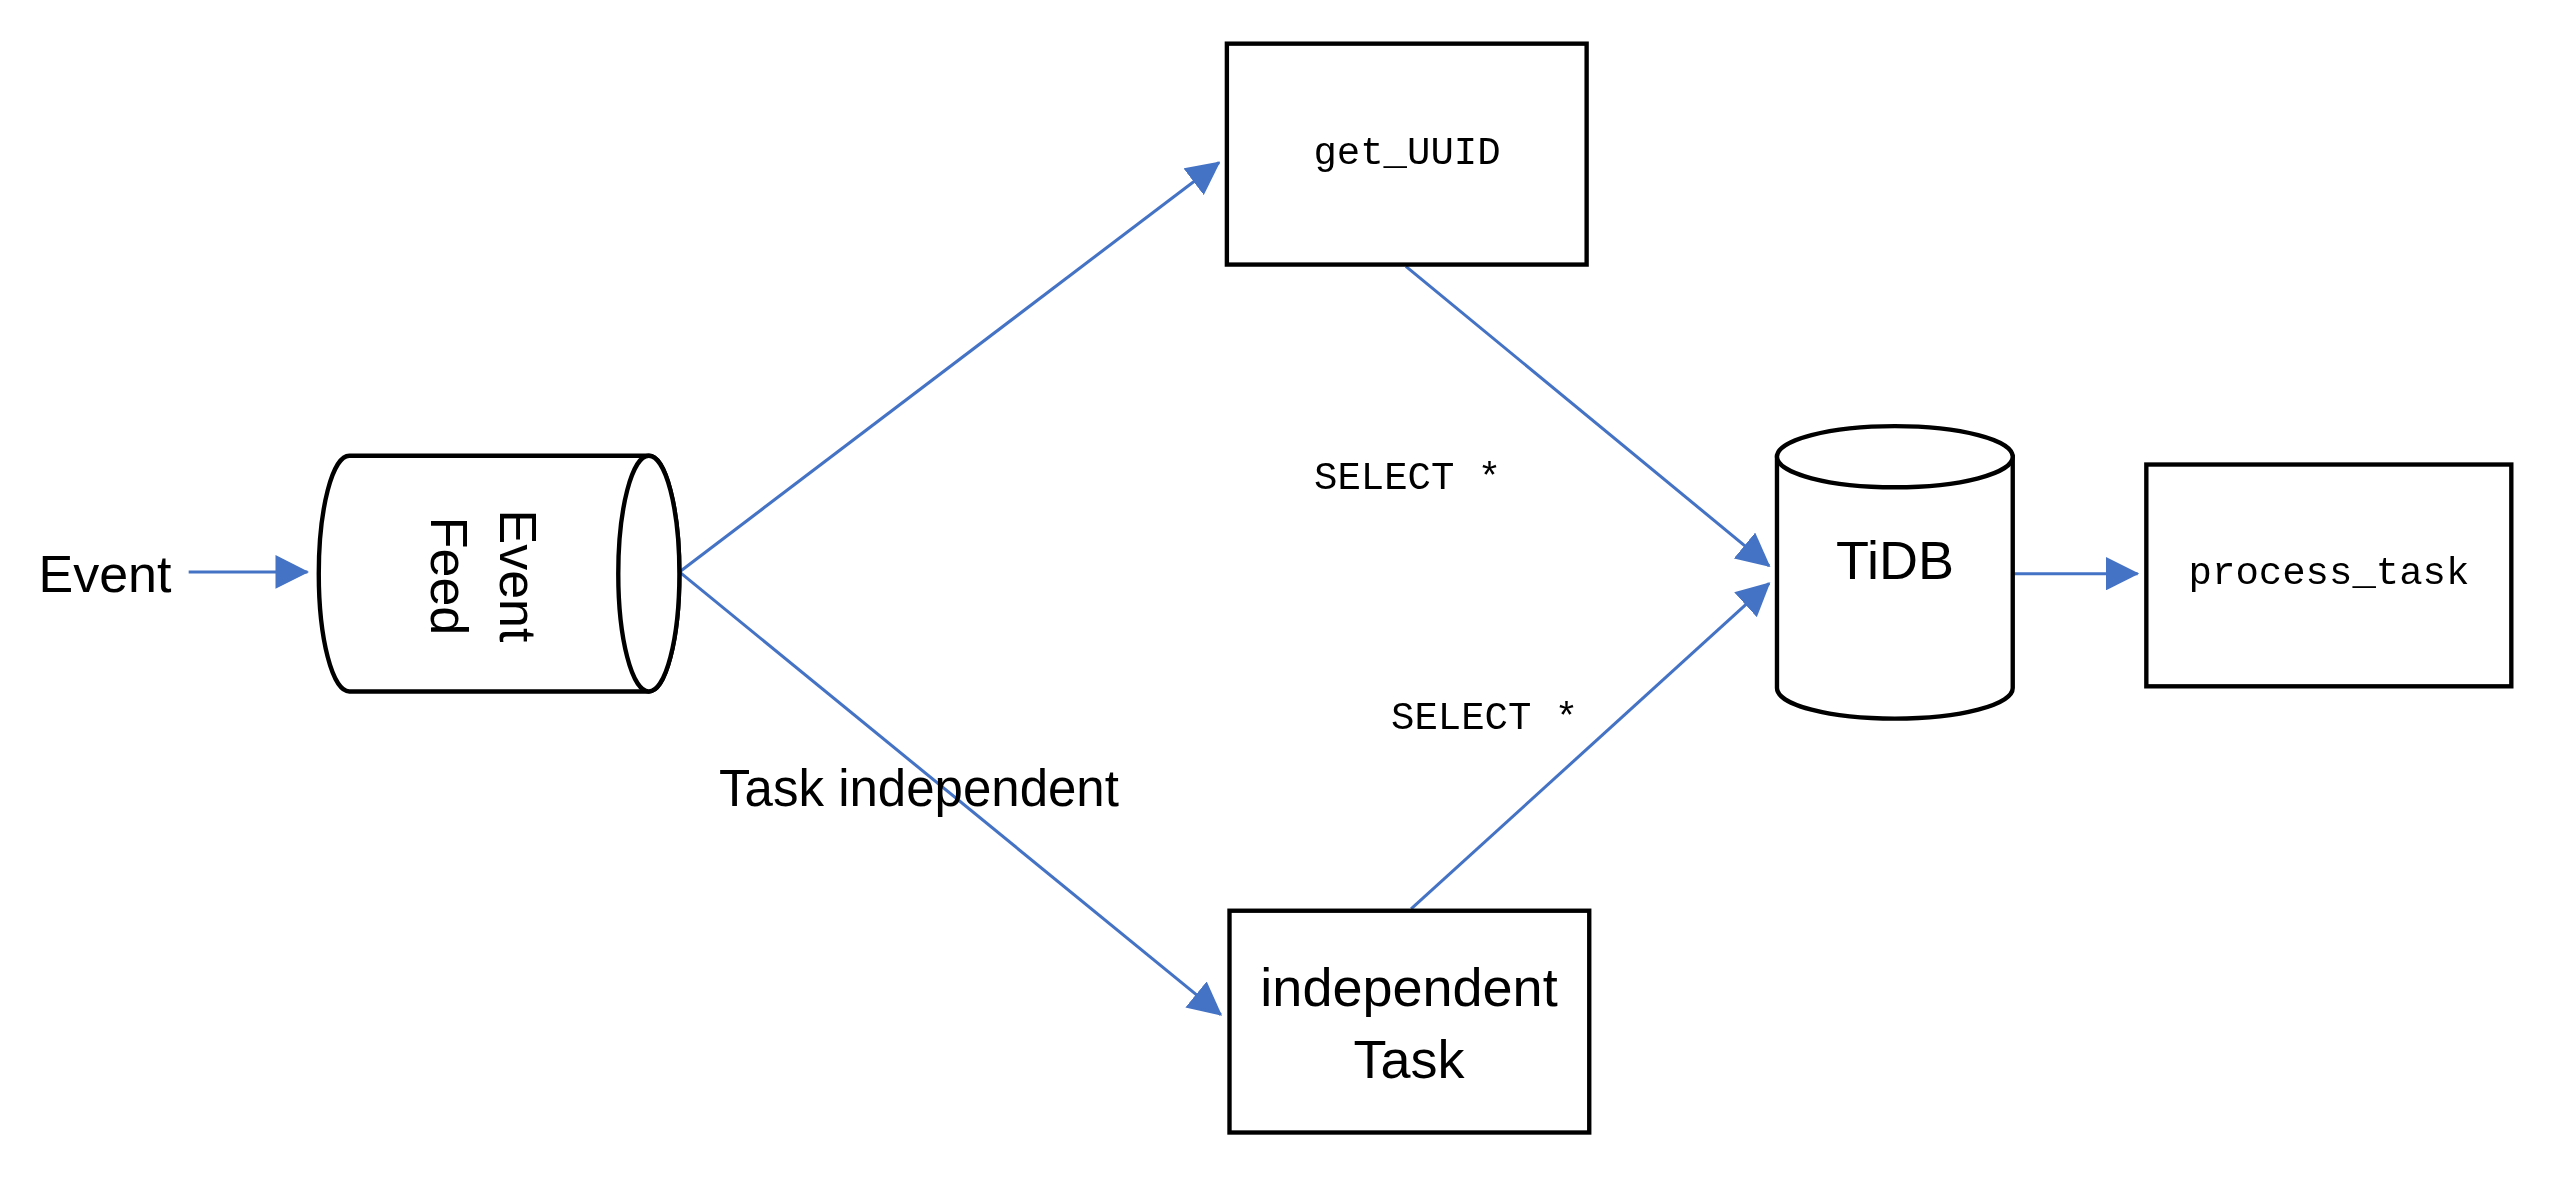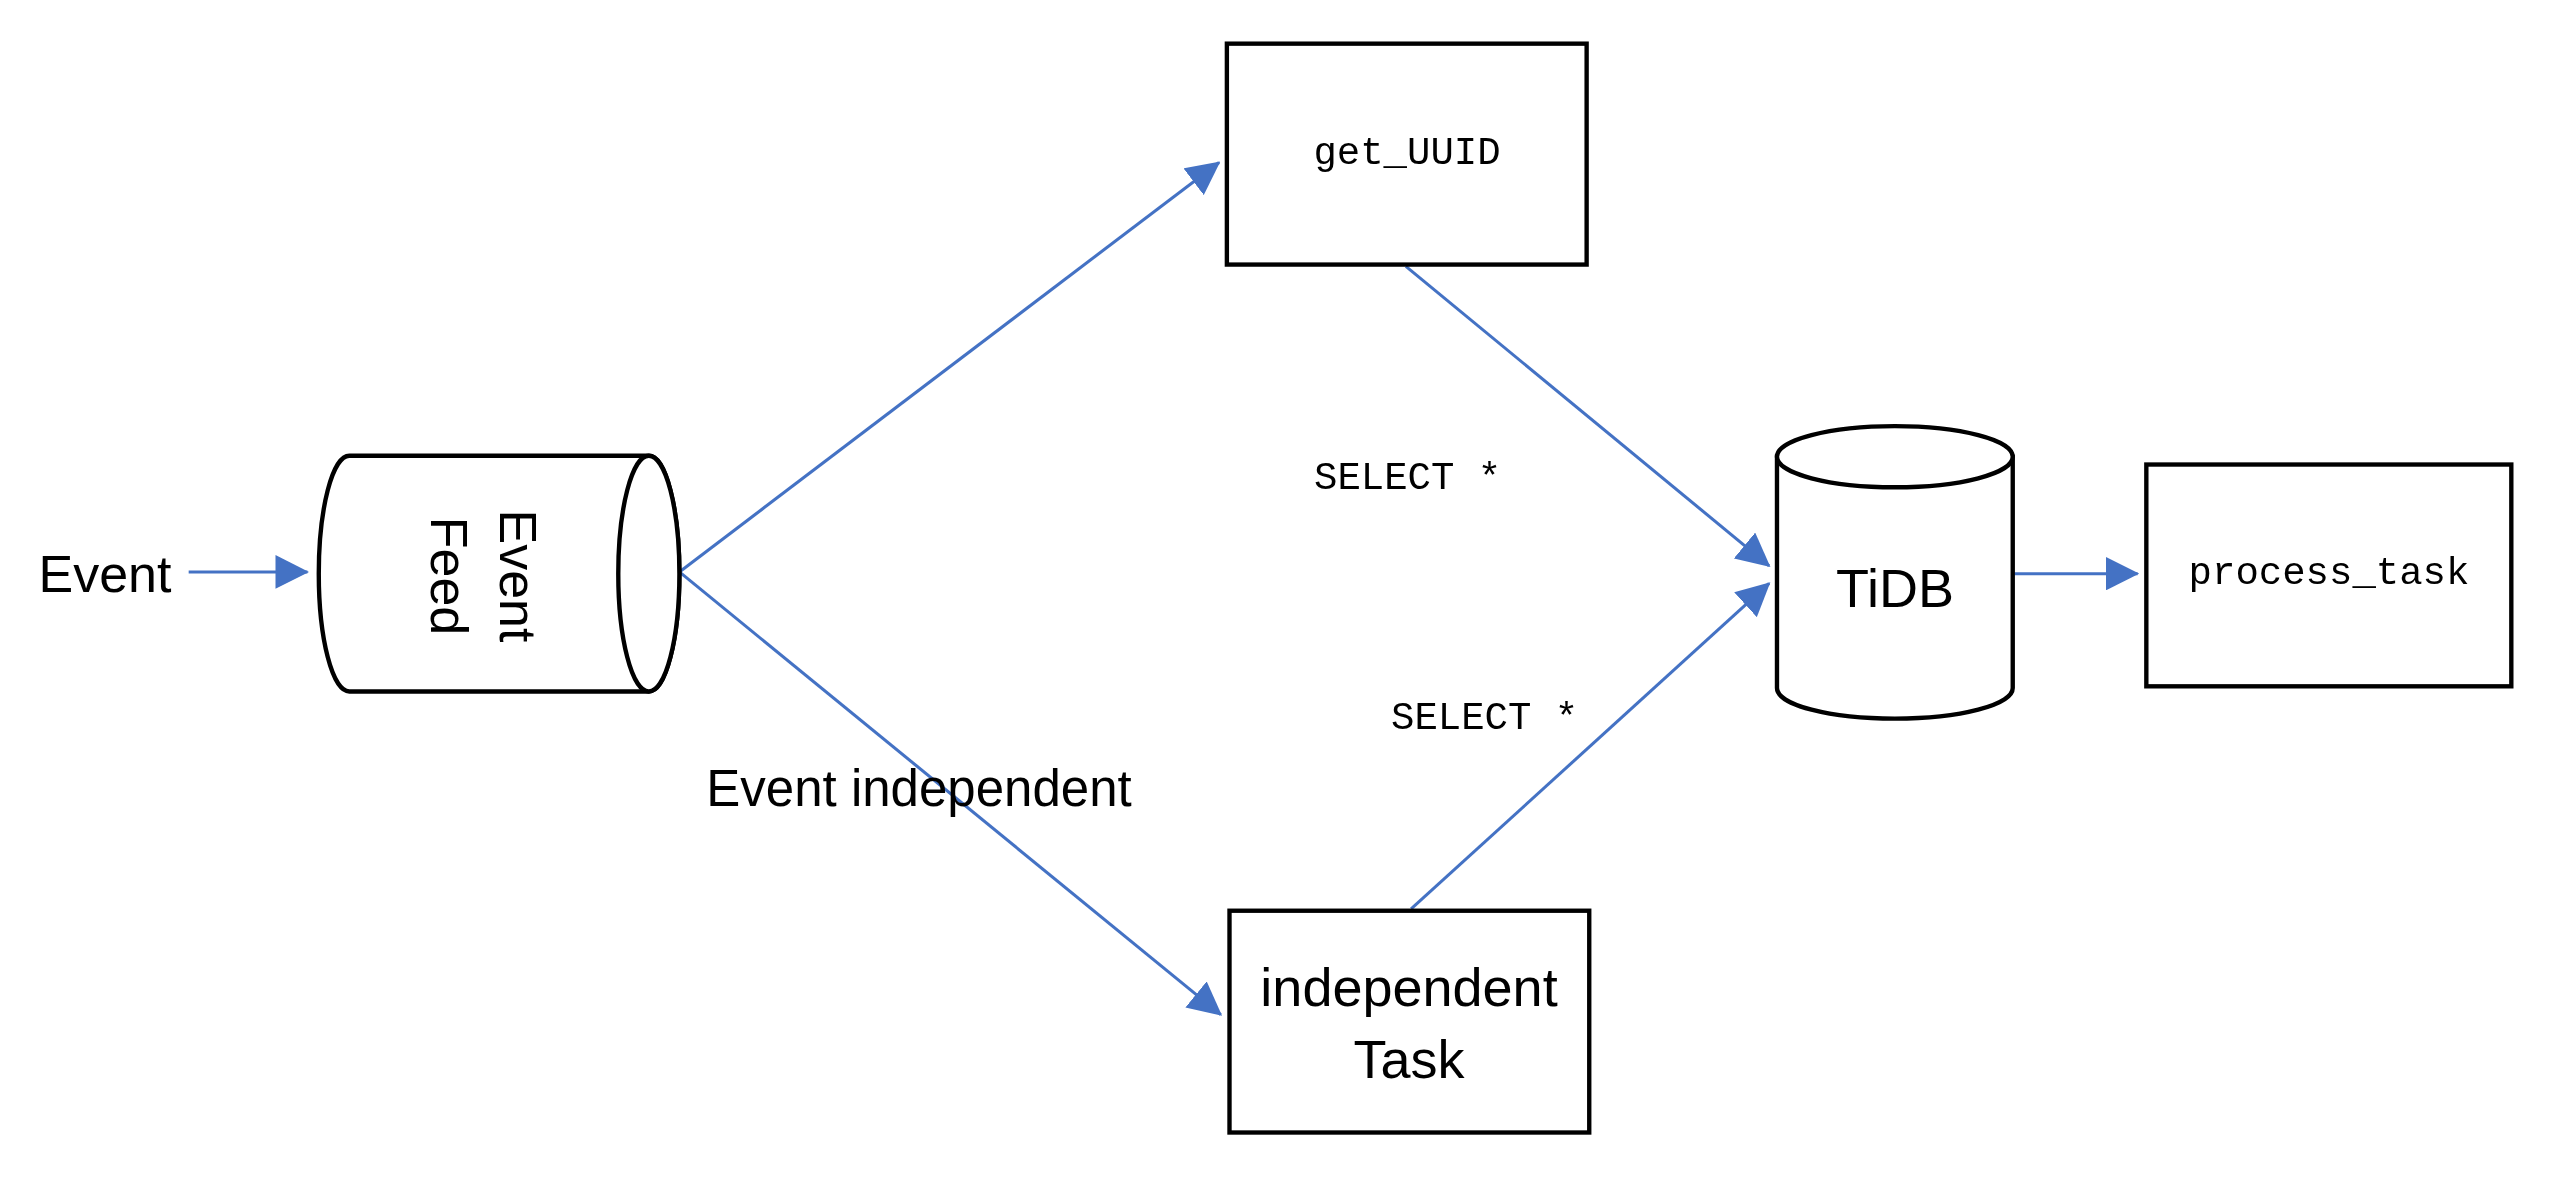--- a/index.html
+++ b/index.html
@@ -40,21 +40,21 @@
   .lbl-event          { left: 105px;  top: 574px;  font-size: 52px; }
   .lbl-event-feed     { left: 483px;  top: 576px;  font-size: 52px; line-height: 69px;
                         transform: translate(-50%,-50%) rotate(90deg); }
   .lbl-task-specific  { left: 952px; top: 406px;  font-size: 51px; }
   .lbl-task-independent-edge { left: 919px; top: 789px; font-size: 51px; }
   .lbl-get-uuid       { left: 1407px; top: 154px;  font-size: 39px; }
   .lbl-select-where   { left: 1314px; top: 479px;  font-size: 39px; line-height: 50px;
                         text-align: left; transform: translate(0,-50%); }
   .lbl-select-star    { left: 1391px; top: 719px;  font-size: 39px;
                         text-align: left; transform: translate(0,-50%); }
-  .lbl-tidb           { left: 1895px; top: 588px;  font-size: 54px; }
+  .lbl-tidb           { left: 1895px; top: 560px;  font-size: 54px; }
   .lbl-process-task   { left: 2329px; top: 574px;  font-size: 39px; }
   .lbl-task-independent-box { left: 1409px; top: 1023px; font-size: 54px; line-height: 72px; }
 </style>
 </head>
 <body>
 
 <div class="canvas">
 
   <svg class="diagram" viewBox="0 0 2950 1372">
     <defs>
@@ -84,21 +84,21 @@
   </svg>
 
   <div class="label lbl-event">Event</div>
 
   <div class="label lbl-event-feed">
     <span>Event</span>
     <span>Feed</span>
   </div>
 
 
-  <div class="label lbl-task-independent-edge">Event independent</div>
+  <div class="label lbl-task-independent-edge">Task independent</div>
 
   <div class="label mono lbl-get-uuid">get_UUID</div>
 
   <div class="label mono lbl-select-where">
     <span>SELECT *</span>
   </div>
 
   <div class="label mono lbl-select-star">SELECT *</div>
 
   <div class="label lbl-tidb">TiDB</div>

